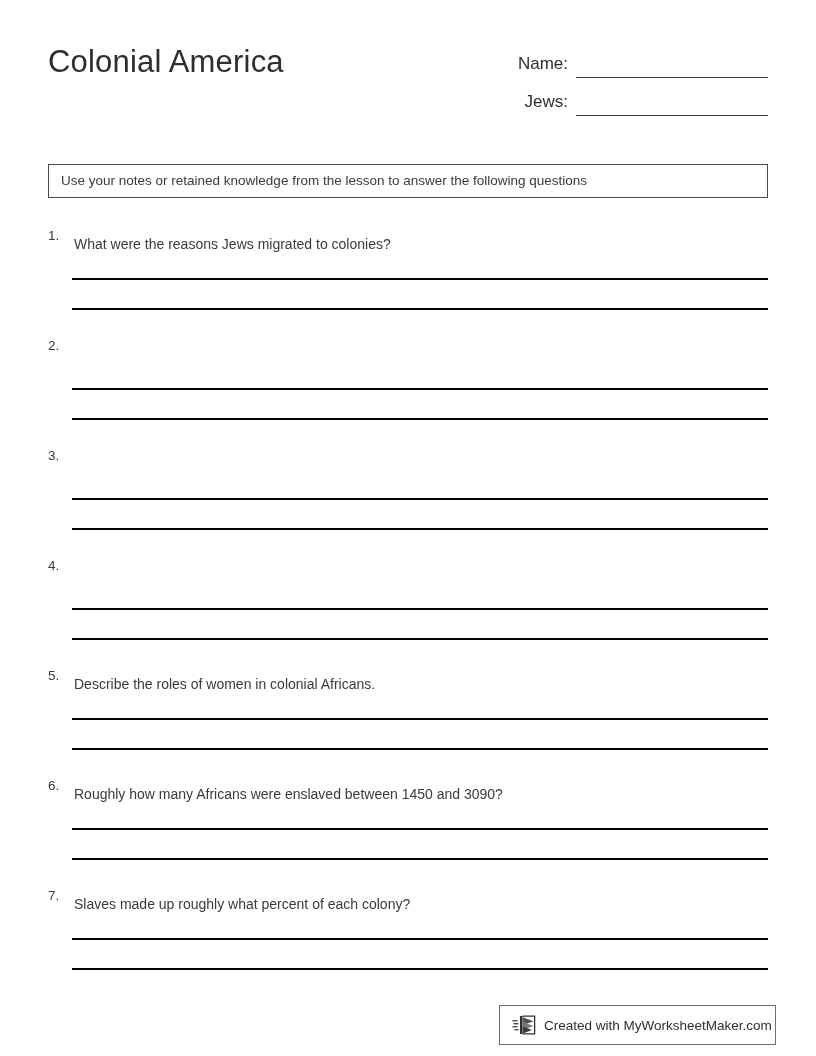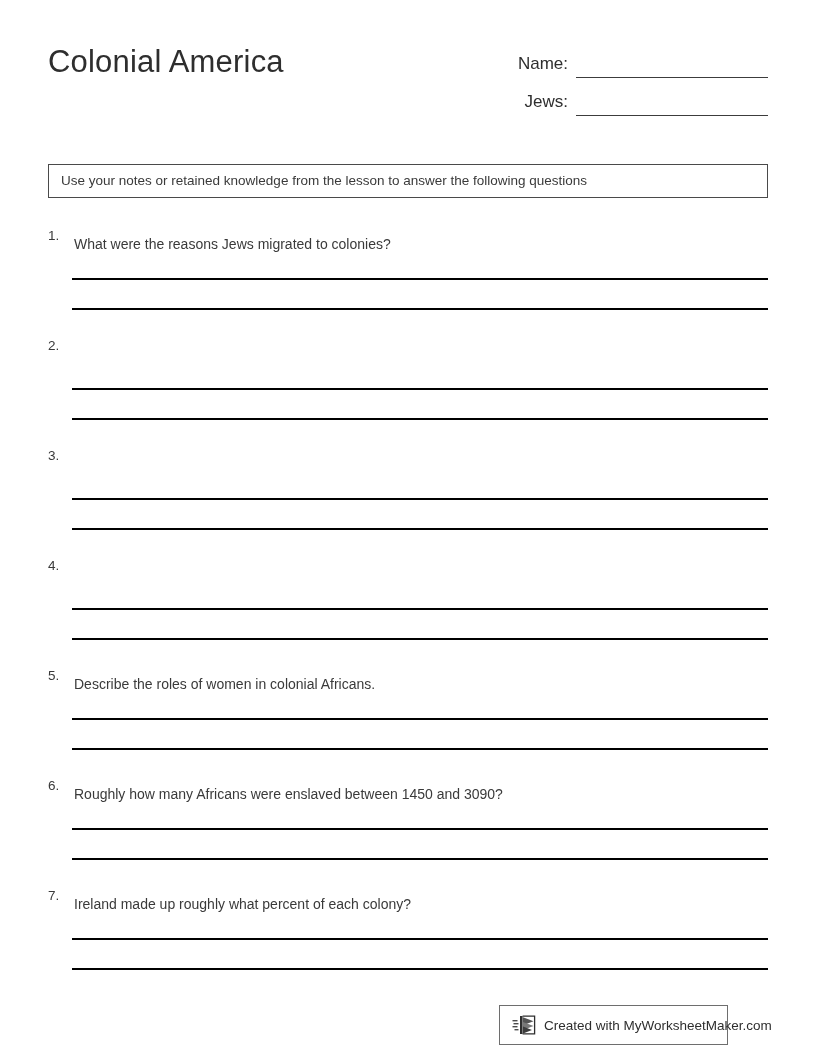--- a/index.html
+++ b/index.html
@@ -126,21 +126,21 @@
     height: 30px;
     border-bottom: 2px solid #000000;
     box-sizing: border-box;
   }
 
   
   .footer-badge {
     position: absolute;
     left: 499px;
     top: 1005px;
-    width: 229px;
+    width: 277px;
     height: 40px;
     border: 1px solid #6e6e6e;
     box-sizing: border-box;
     background: #ffffff;
     display: flex;
     align-items: center;
     padding-left: 12px;
   }
   .footer-logo {
     width: 26px;
@@ -232,21 +232,21 @@
           <span class="q-text">Roughly how many Africans were enslaved between 1450 and 3090?</span>
         </div>
         <div class="answer-lines">
           <div class="answer-line"></div>
           <div class="answer-line"></div>
         </div>
       </div>
       <div class="question-block">
         <div class="question-head">
           <span class="q-number">7.</span>
-          <span class="q-text">Ireland made up roughly what percent of each colony?</span>
+          <span class="q-text">Slaves made up roughly what percent of each colony?</span>
         </div>
         <div class="answer-lines">
           <div class="answer-line"></div>
           <div class="answer-line"></div>
         </div>
       </div>
     </div>
 
   <div class="footer-badge">
     <span class="footer-logo">

